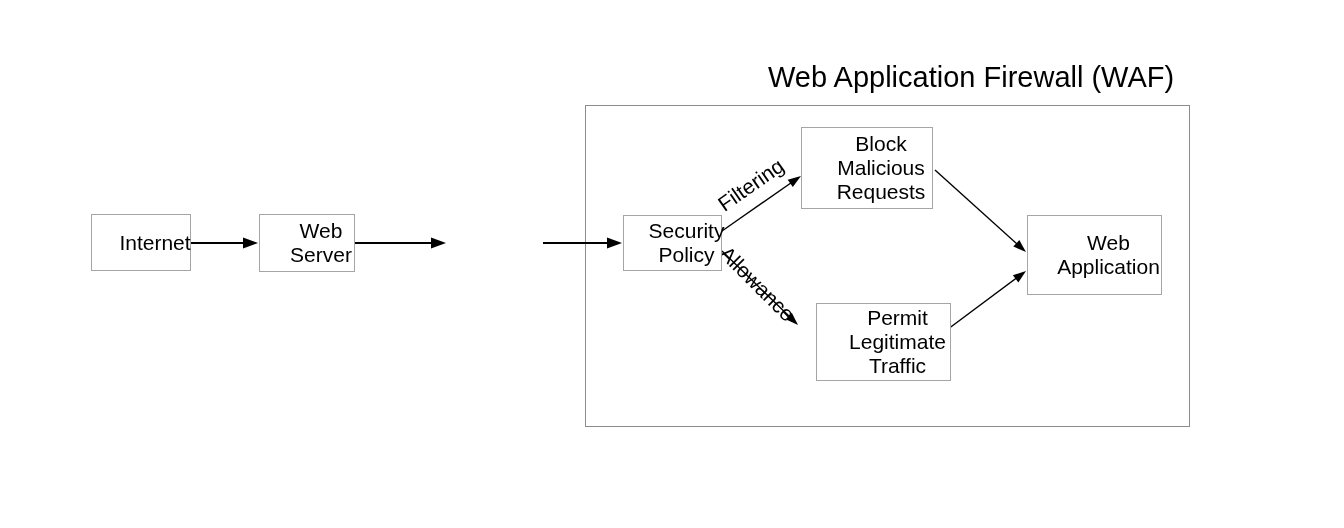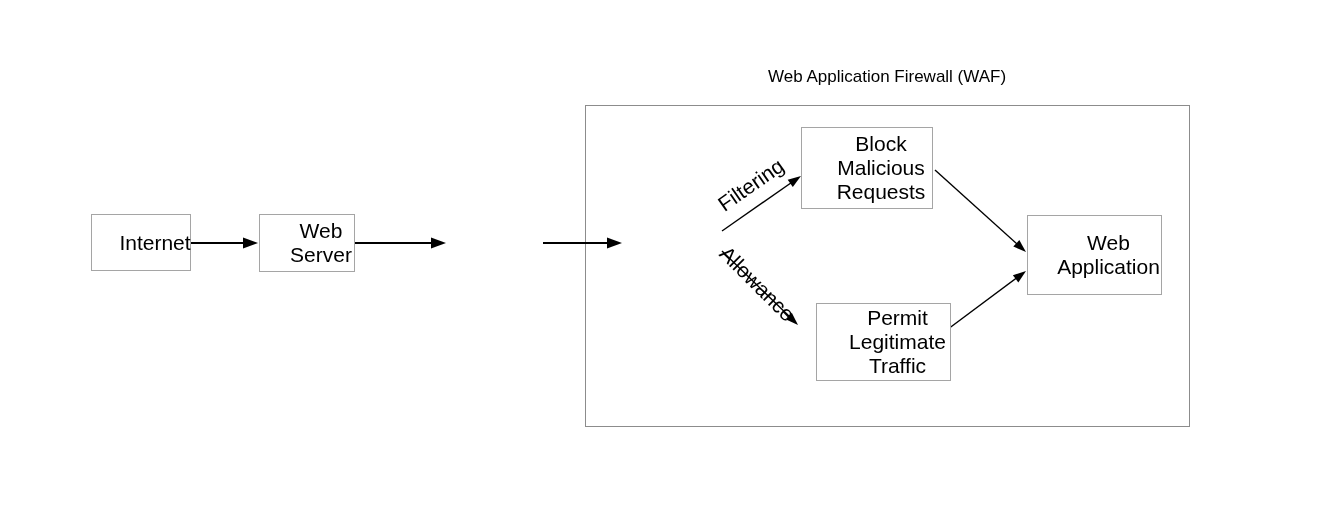--- a/index.html
+++ b/index.html
@@ -5,21 +5,21 @@
   html,body{margin:0;padding:0;background:#ffffff;}
   .stage{
     position:relative;width:1344px;height:528px;background:#ffffff;
     font-family:"Liberation Sans",sans-serif;color:#000;overflow:hidden;
   }
   .waf-container{
     position:absolute;left:585px;top:105px;width:603px;height:320px;
     border:1px solid #8c8c8c;background:transparent;z-index:0;
   }
   .waf-title{
-    position:absolute;left:768px;top:64px;font-size:17px;line-height:26px;
+    position:absolute;left:768px;top:64px;font-size:29px;line-height:26px;
     color:#000;white-space:nowrap;z-index:3;
   }
   .edges-svg{
     position:absolute;left:0;top:0;width:1344px;height:528px;z-index:2;
     pointer-events:none;
   }
   .node{
     position:absolute;background:#ffffff;border:1px solid #a5a5a5;
     display:flex;align-items:center;justify-content:center;
     text-align:center;white-space:pre-line;font-size:21px;line-height:24px;
@@ -79,20 +79,22 @@
       <polygon points="1026,271 1018.3,282.4 1012.9,275.2"></polygon>
     </g>
   </svg>
 
   <div class="edge-label lbl-filtering">Filtering</div>
   <div class="edge-label lbl-allowance">Allowance</div>
 
   <div class="node n-internet">Internet</div>
   <div class="node n-web-server">Web
 Server</div>
+  <div class="node n-security-policy">Security
+Policy</div>
   <div class="node n-block">Block
 Malicious
 Requests</div>
   <div class="node n-permit">Permit
 Legitimate
 Traffic</div>
   <div class="node n-web-application">Web
 Application</div>
 
 </div>

